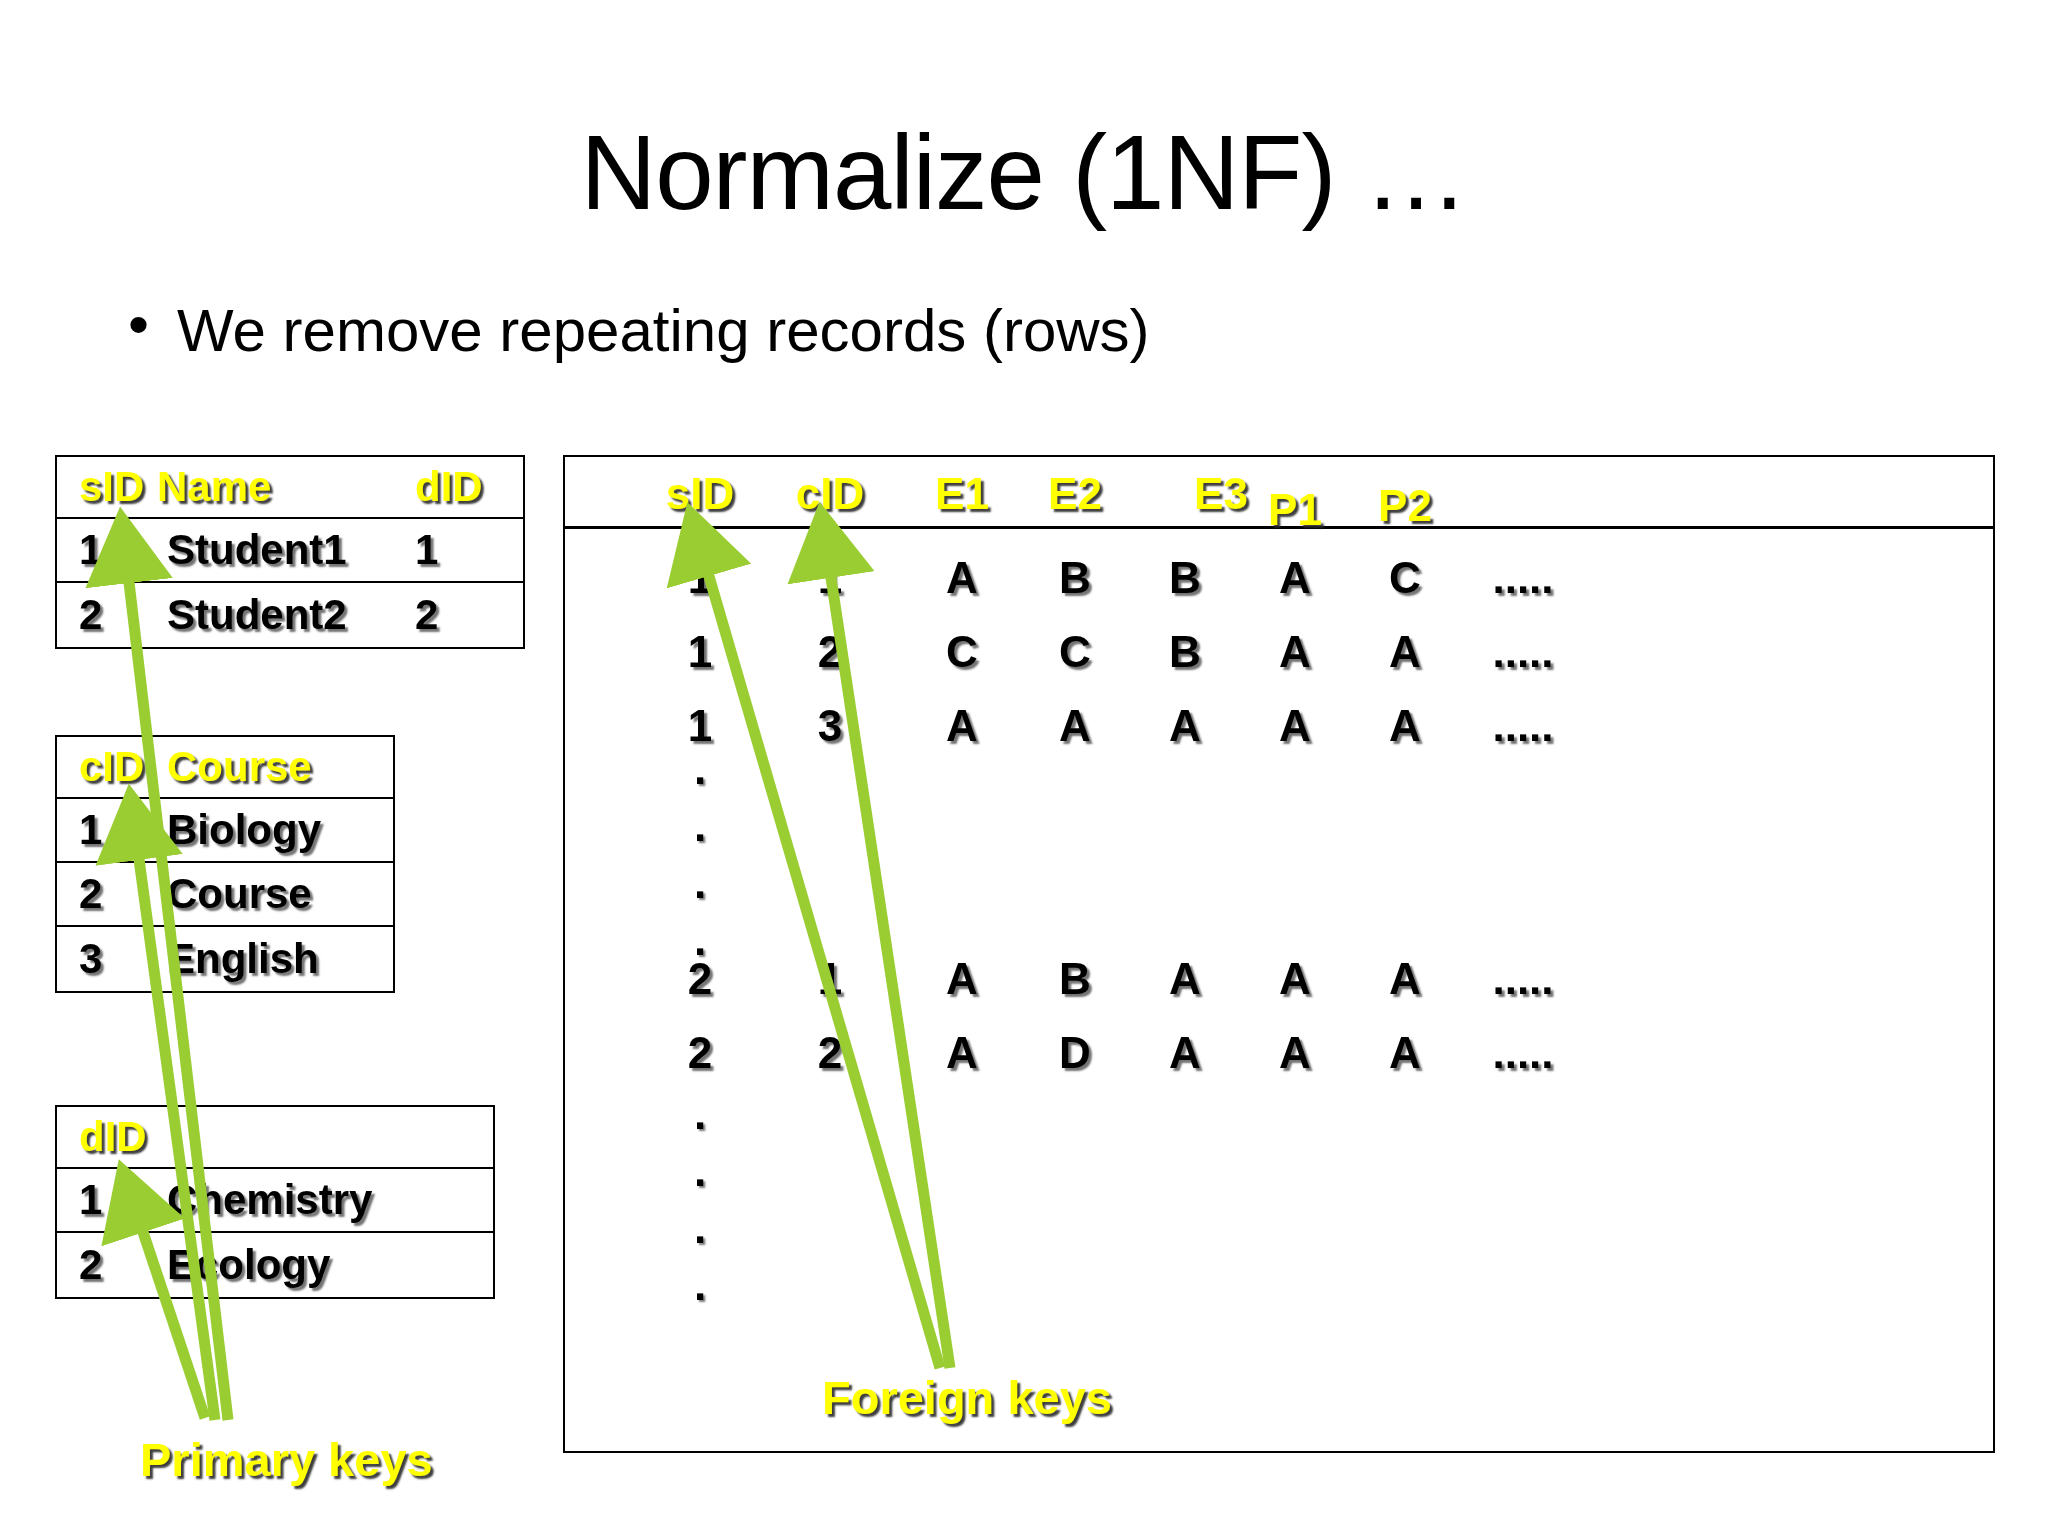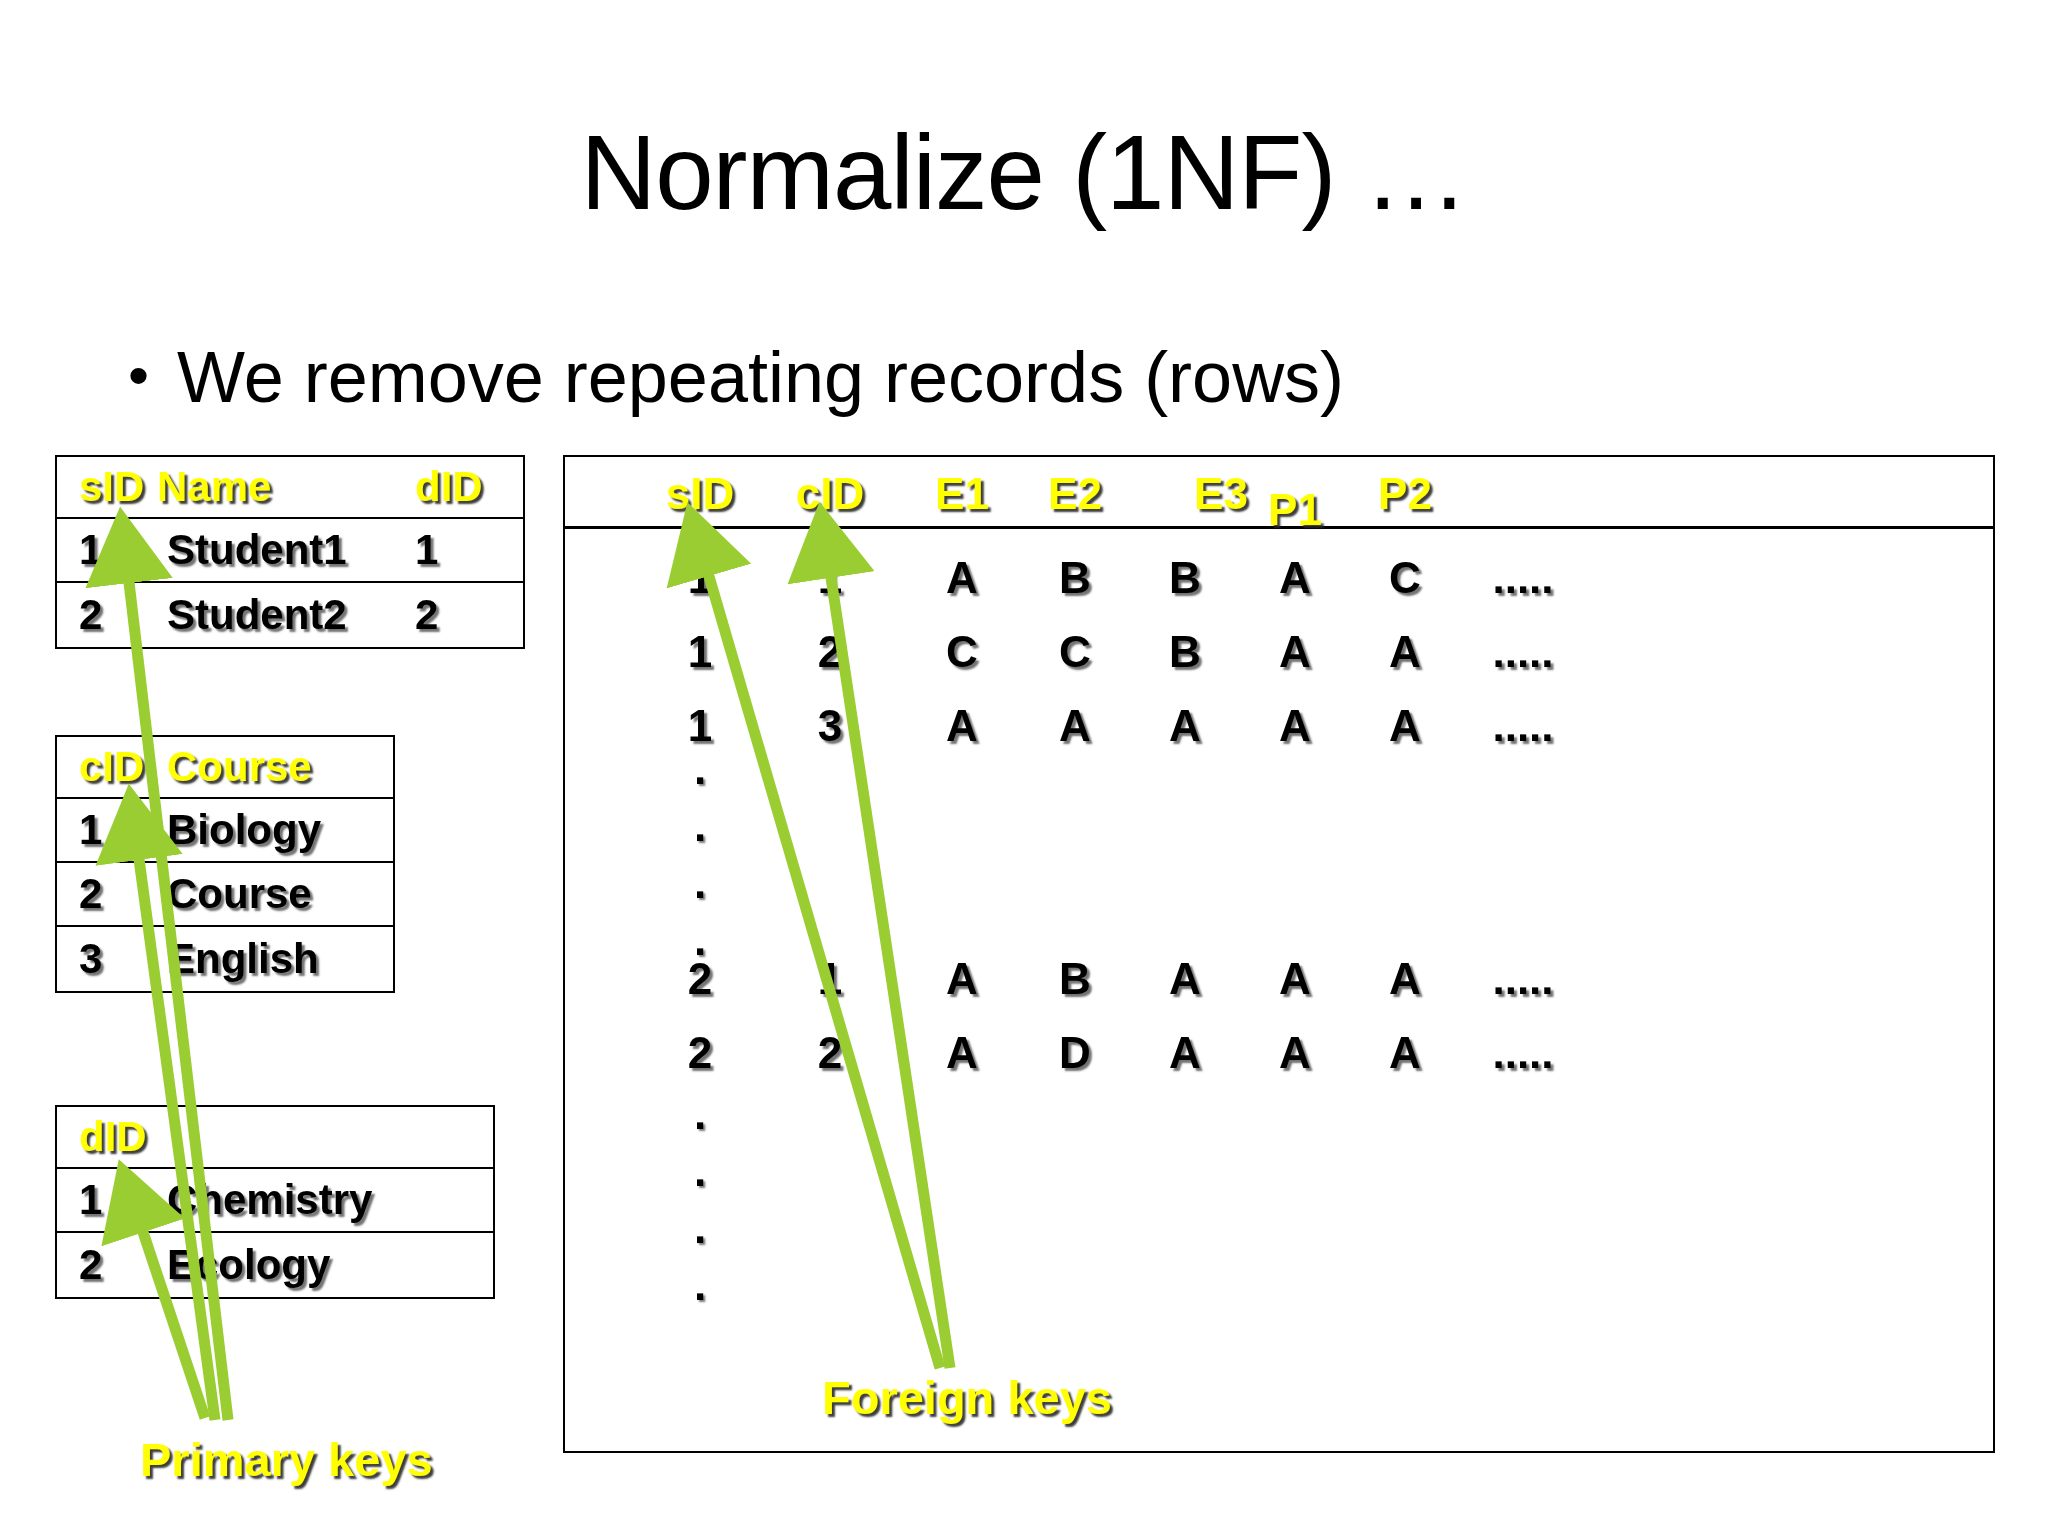--- a/index.html
+++ b/index.html
@@ -41,24 +41,23 @@
     white-space: nowrap;
   }
   #bullet-dot {
     font-size: 60px;
     line-height: 1;
     color: #000;
     position: relative;
     top: -6px;
   }
   #bullet-text {
-    font-size: 72px;
+    font-size: 60px;
     color: #000;
     font-weight: 400;
-    margin-top: 40px;
   }
 
   
   .mini-table {
     position: absolute;
     border: 2px solid #000;
     border-collapse: collapse;
     background: #fff;
     box-sizing: border-box;
   }
@@ -235,21 +234,21 @@
 </div>
 
 <div id="big-table">
   <div id="big-header">
     <span class="bt-cell hdrtext" style="left:135px; top:12px;">sID</span>
     <span class="bt-cell hdrtext" style="left:265px; top:12px;">cID</span>
     <span class="bt-cell hdrtext" style="left:397px; top:12px;">E1</span>
     <span class="bt-cell hdrtext" style="left:510px; top:12px;">E2</span>
     <span class="bt-cell hdrtext" style="left:656px; top:12px;">E3</span>
     <span class="bt-cell hdrtext" style="left:730px; top:28px;">P1</span>
-    <span class="bt-cell hdrtext" style="left:840px; top:12px;text-align:center;">P2</span>
+    <span class="bt-cell hdrtext" style="left:840px; top:24px;text-align:center;">P2</span>
   </div>
 
   <div id="big-body">
 
     <span class="bt-cell" style="left:135px; top:24px;">1</span>
     <span class="bt-cell" style="left:265px; top:24px;">1</span>
     <span class="bt-cell" style="left:397px; top:24px;">A</span>
     <span class="bt-cell" style="left:510px; top:24px;">B</span>
     <span class="bt-cell" style="left:620px; top:24px;">B</span>
     <span class="bt-cell" style="left:730px; top:24px;">A</span>

